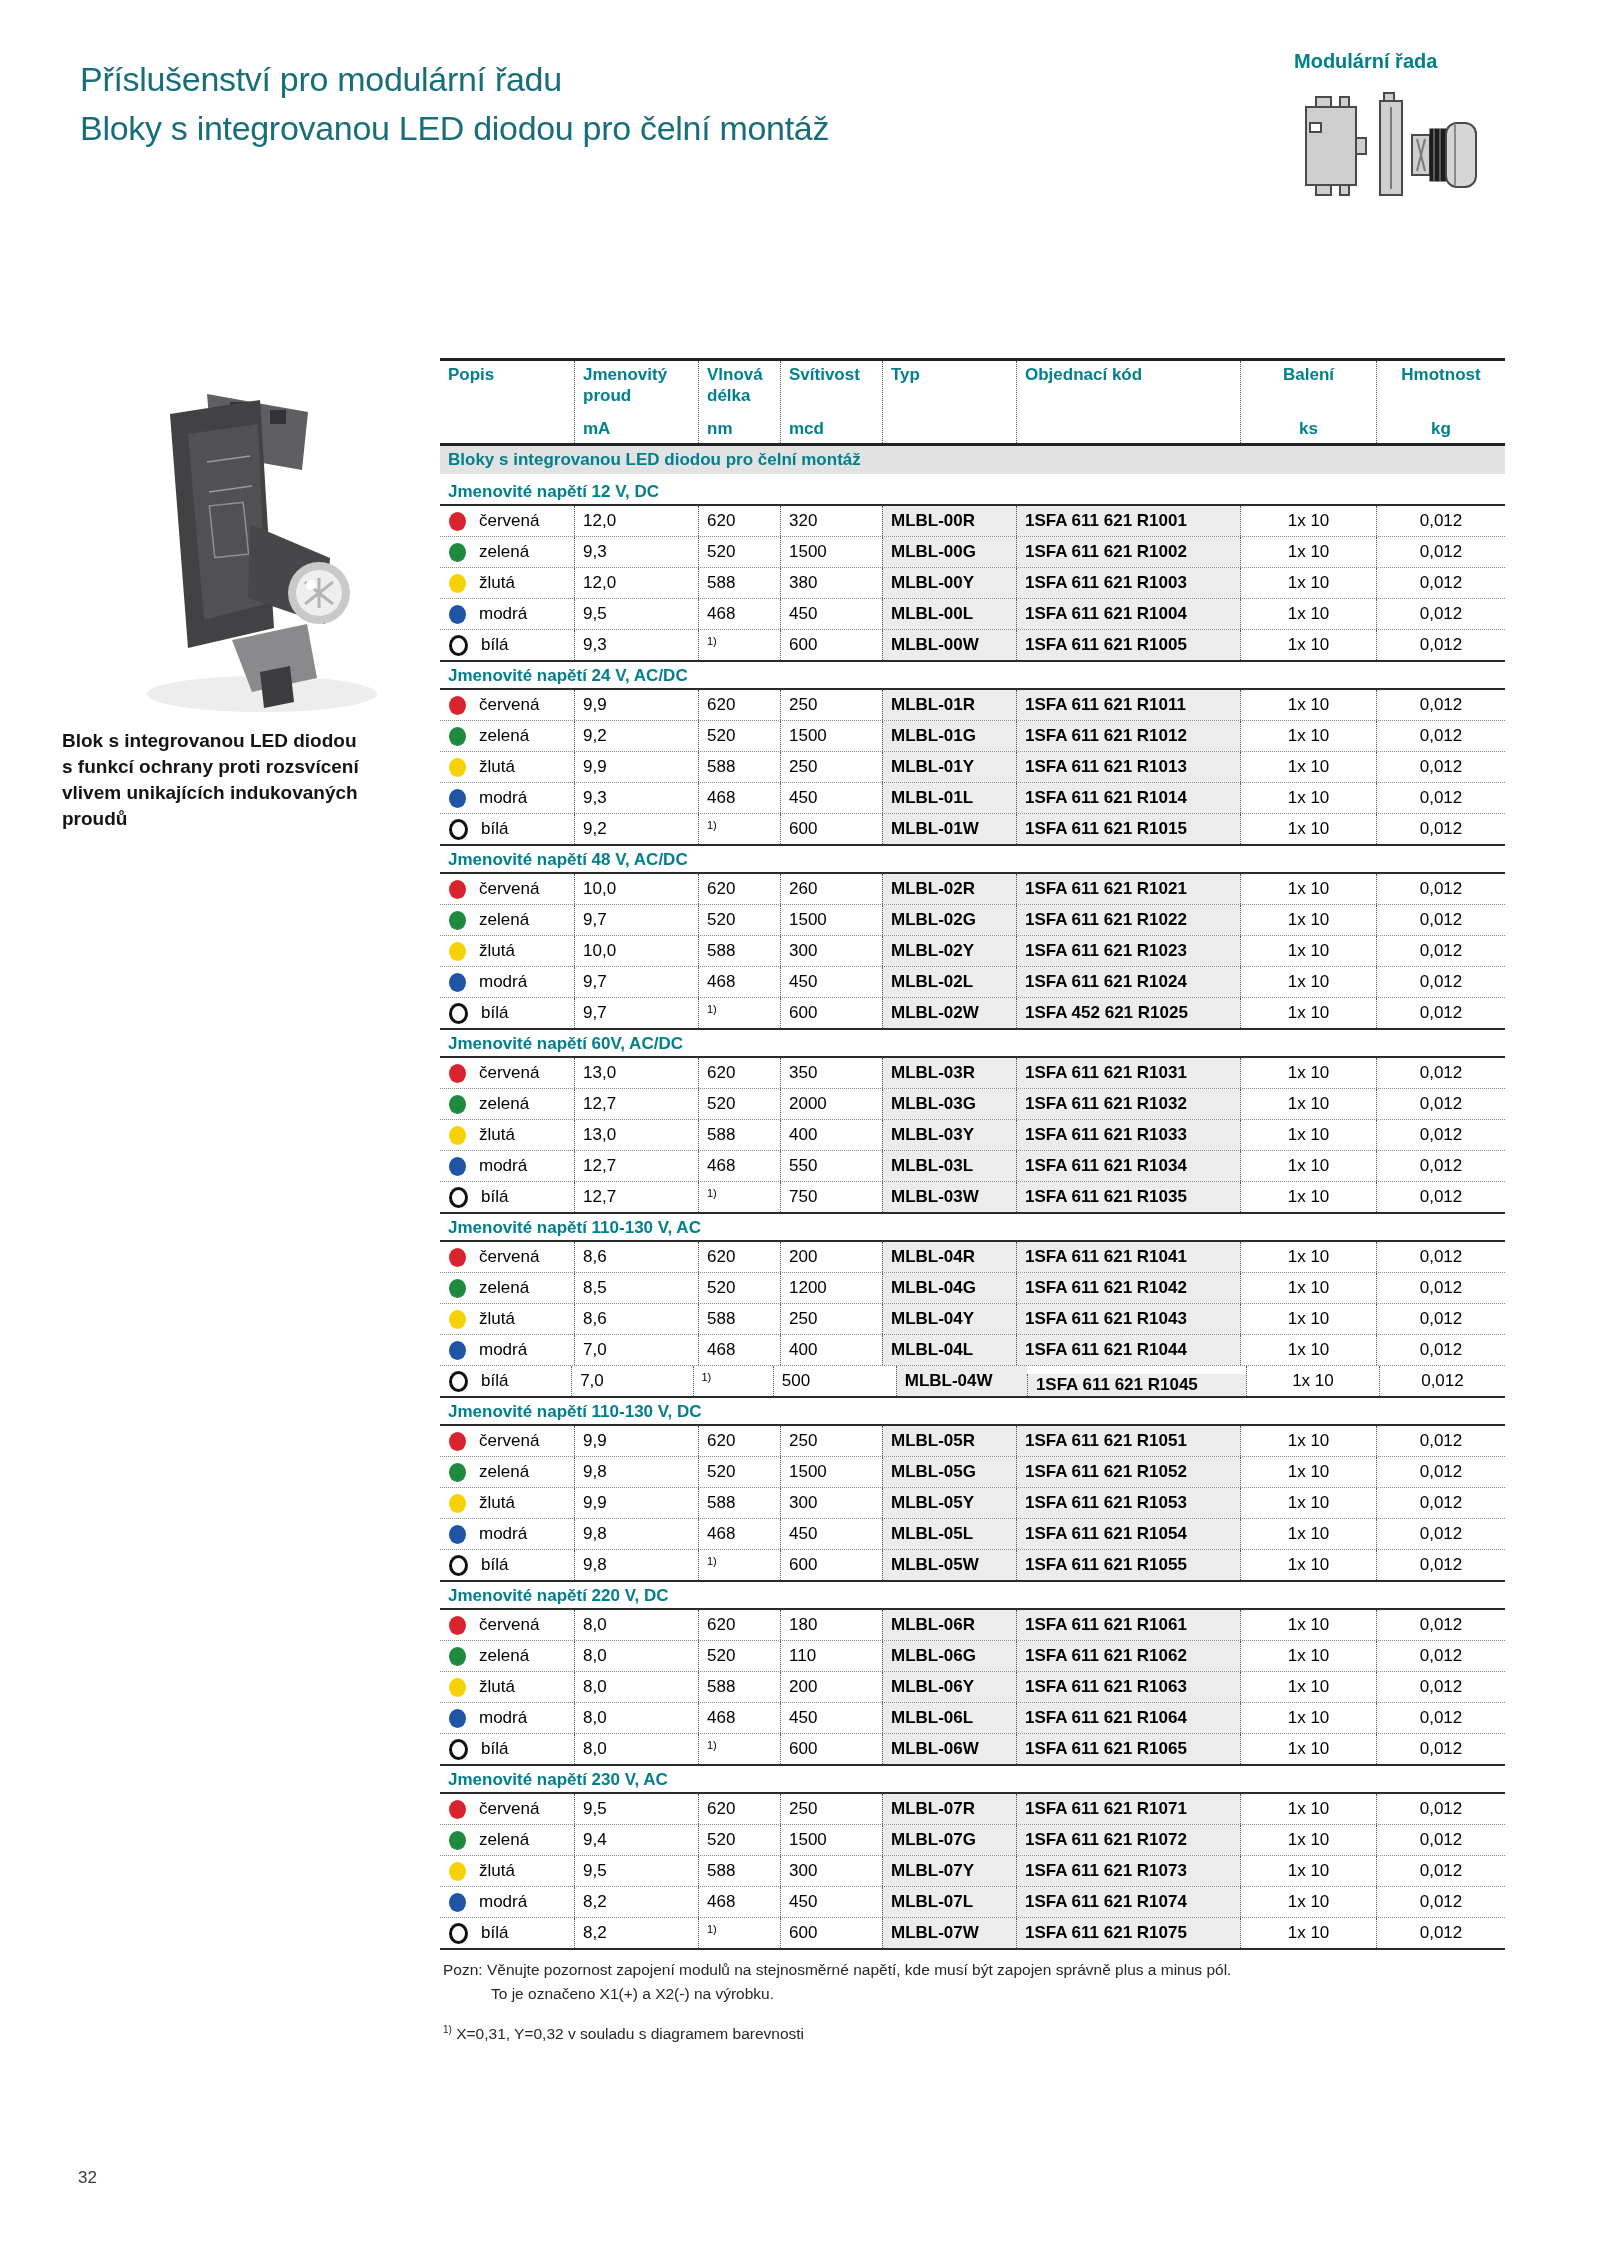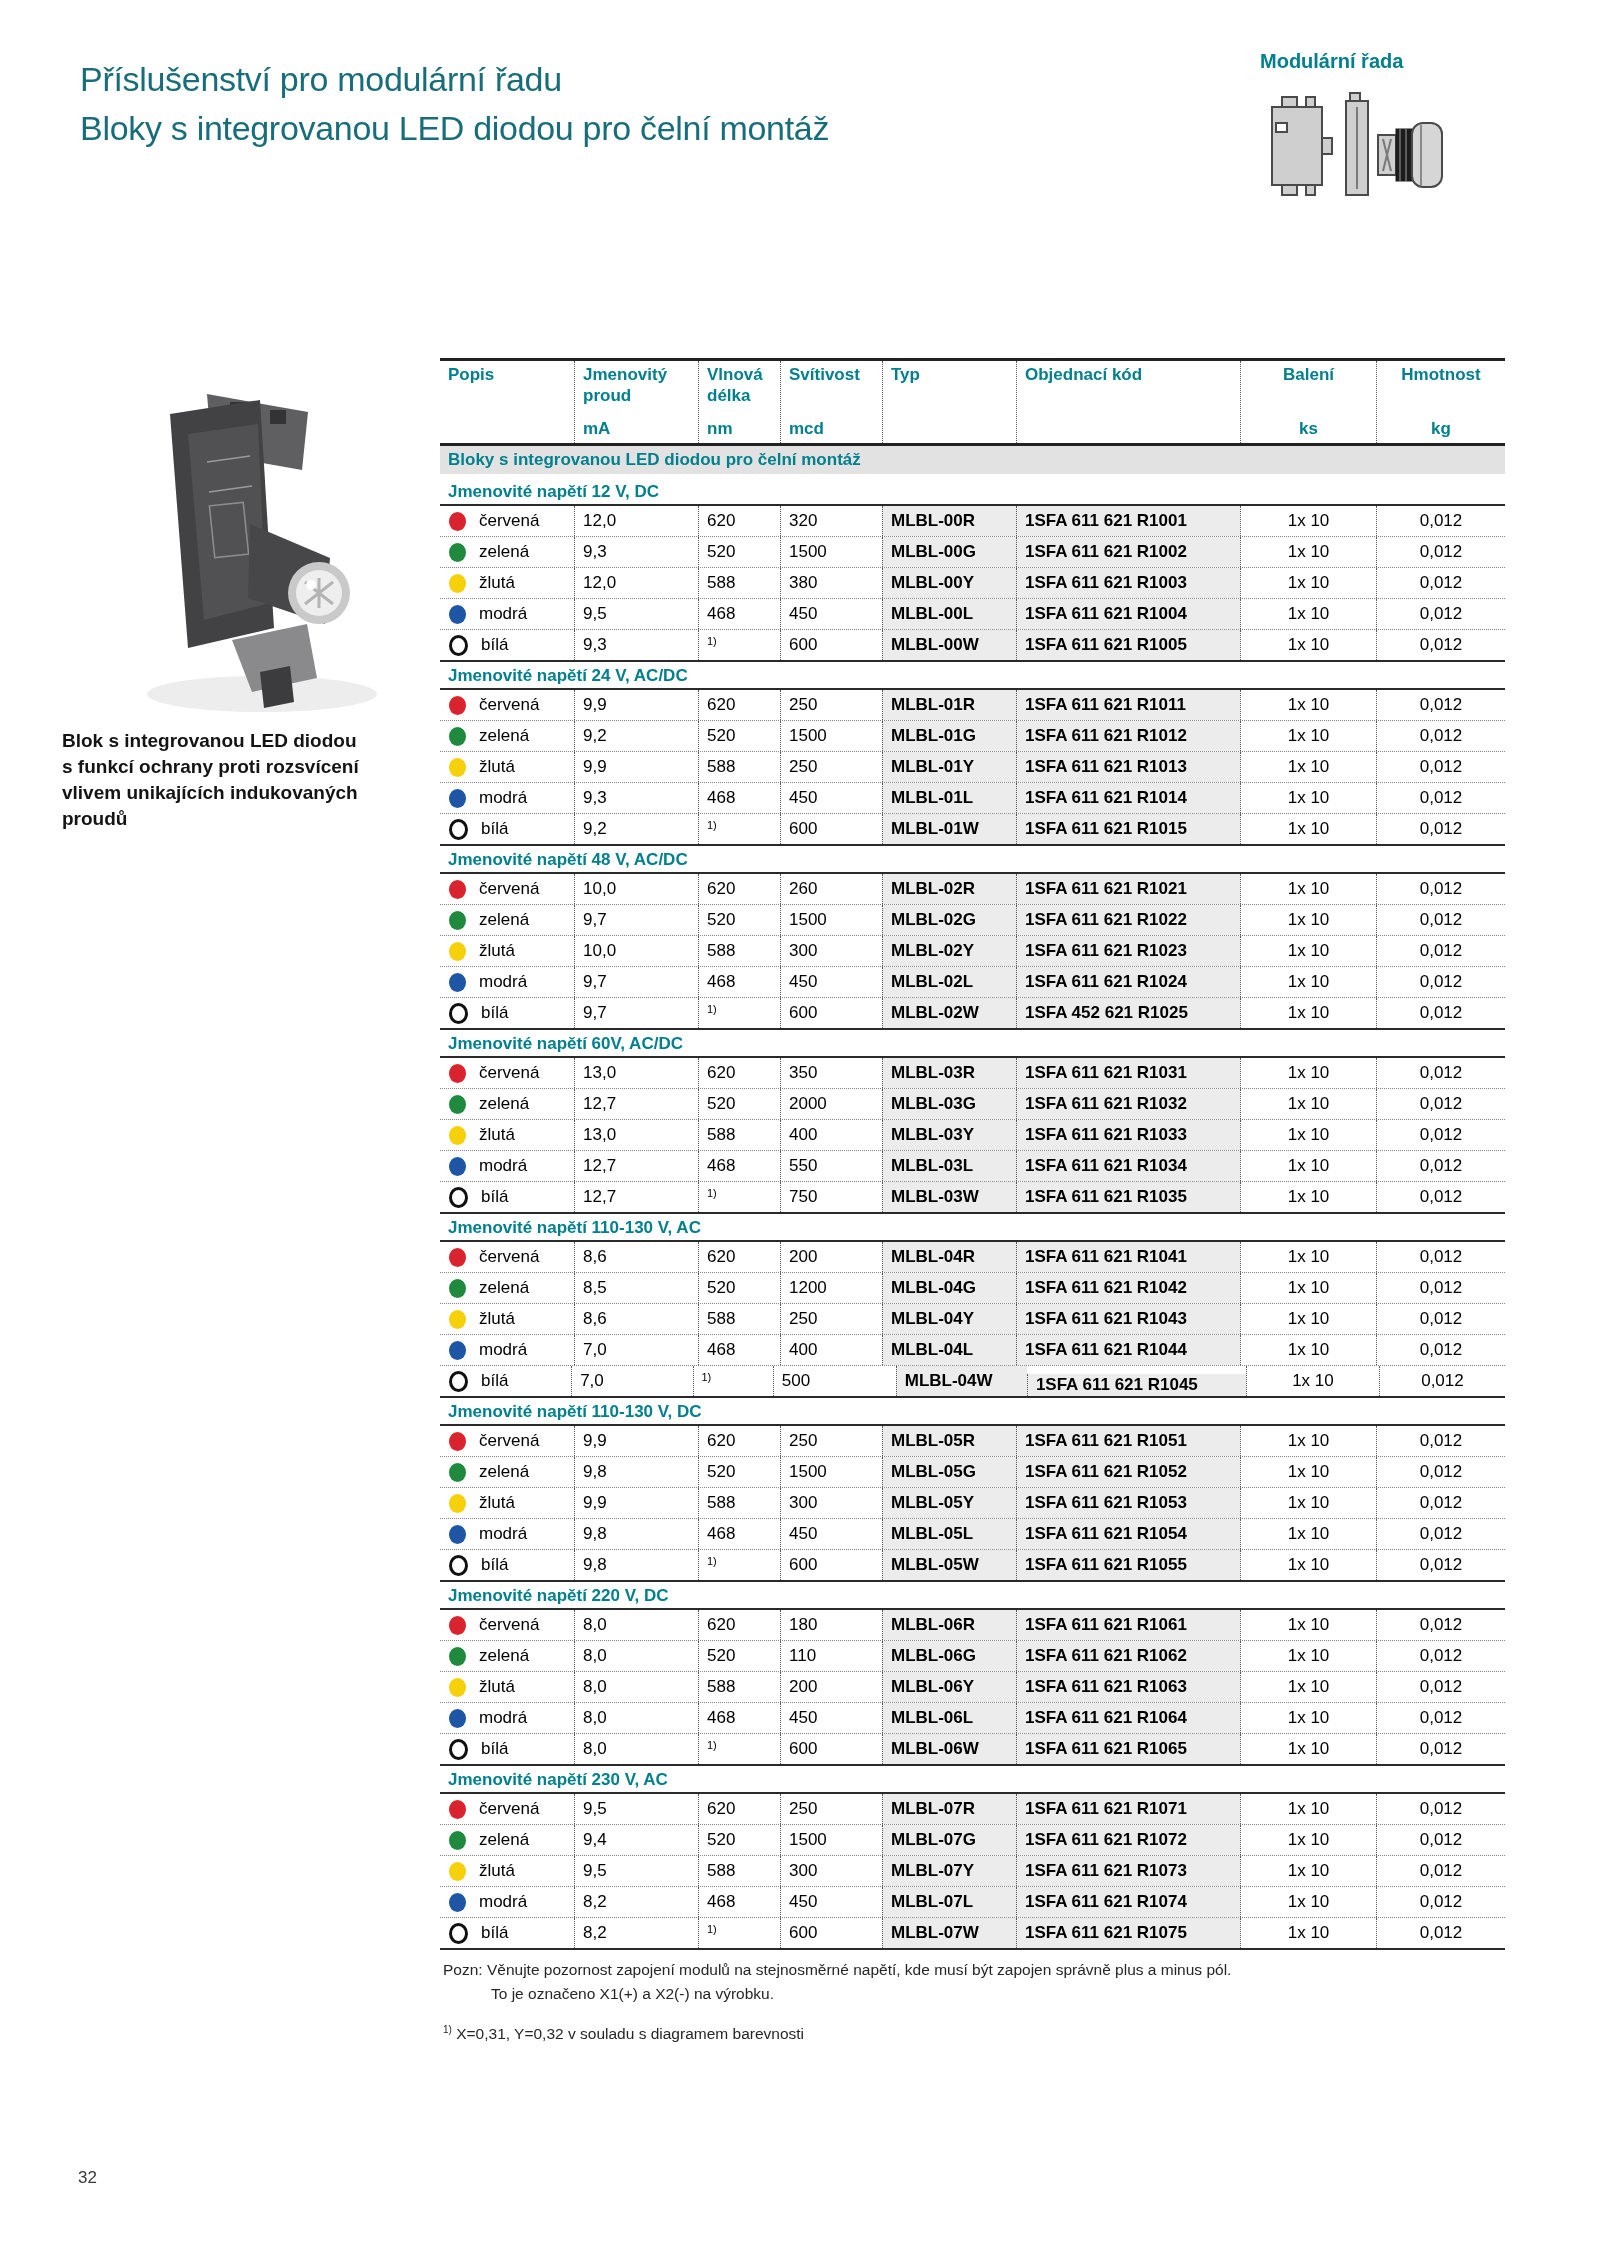--- a/index.html
+++ b/index.html
@@ -3,21 +3,21 @@
 <meta charset="utf-8">
 <style>
   html,body{margin:0;padding:0;background:#fff;}
   .page{position:relative;width:1600px;height:2263px;background:#ffffff;
         font-family:"Liberation Sans",sans-serif;color:#000;overflow:hidden;}
 
   
   .titles{position:absolute;left:80px;top:55px;}
   .title{font-size:34px;font-weight:400;color:var(--title-teal);line-height:49px;letter-spacing:-0.3px;}
 
-  .corner{position:absolute;left:1260px;top:50px;width:210px;}
+  .corner{position:absolute;left:1294px;top:50px;width:210px;}
   .corner-label{font-size:20px;font-weight:bold;color:var(--accent-teal);margin-bottom:14px;}
   .corner svg{display:block;}
 
   
   .photo{position:absolute;left:112px;top:372px;width:280px;height:348px;}
   .caption{position:absolute;left:62px;top:728px;width:380px;font-size:19px;font-weight:bold;
            line-height:26px;color:#141414;}
 
   
   .tablewrap{position:absolute;left:440px;top:358px;width:1065px;font-size:17px;}

